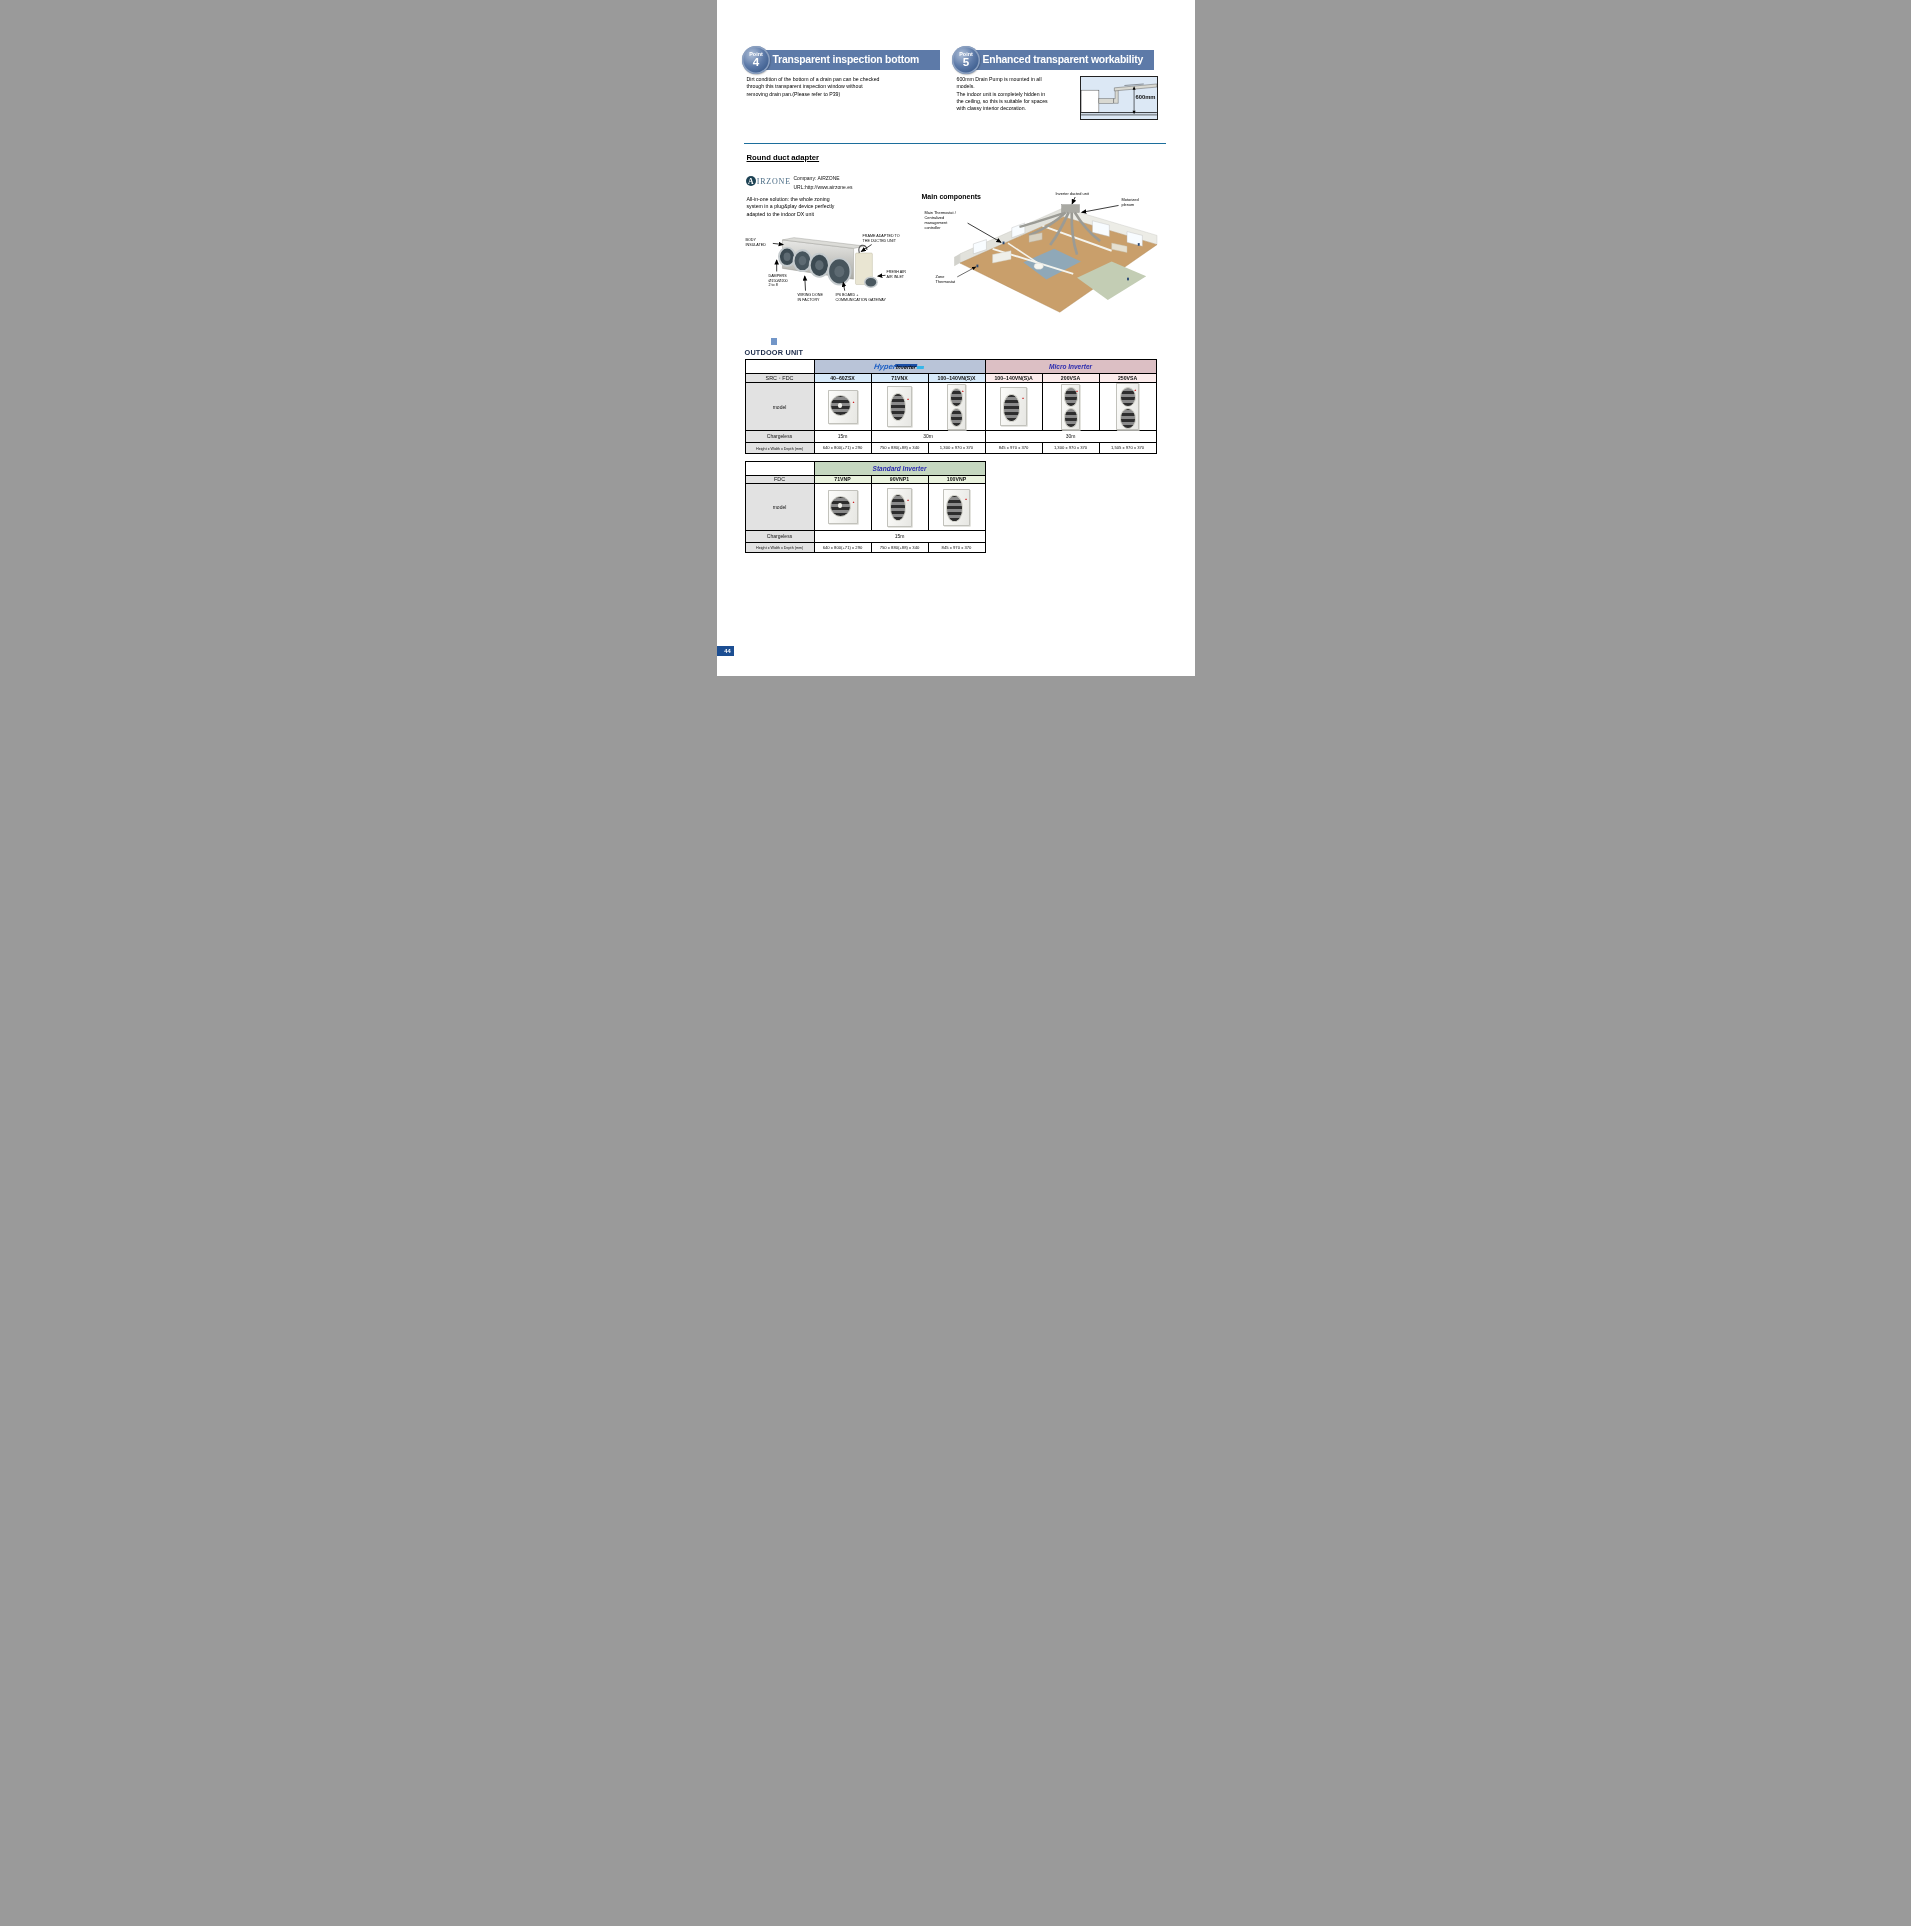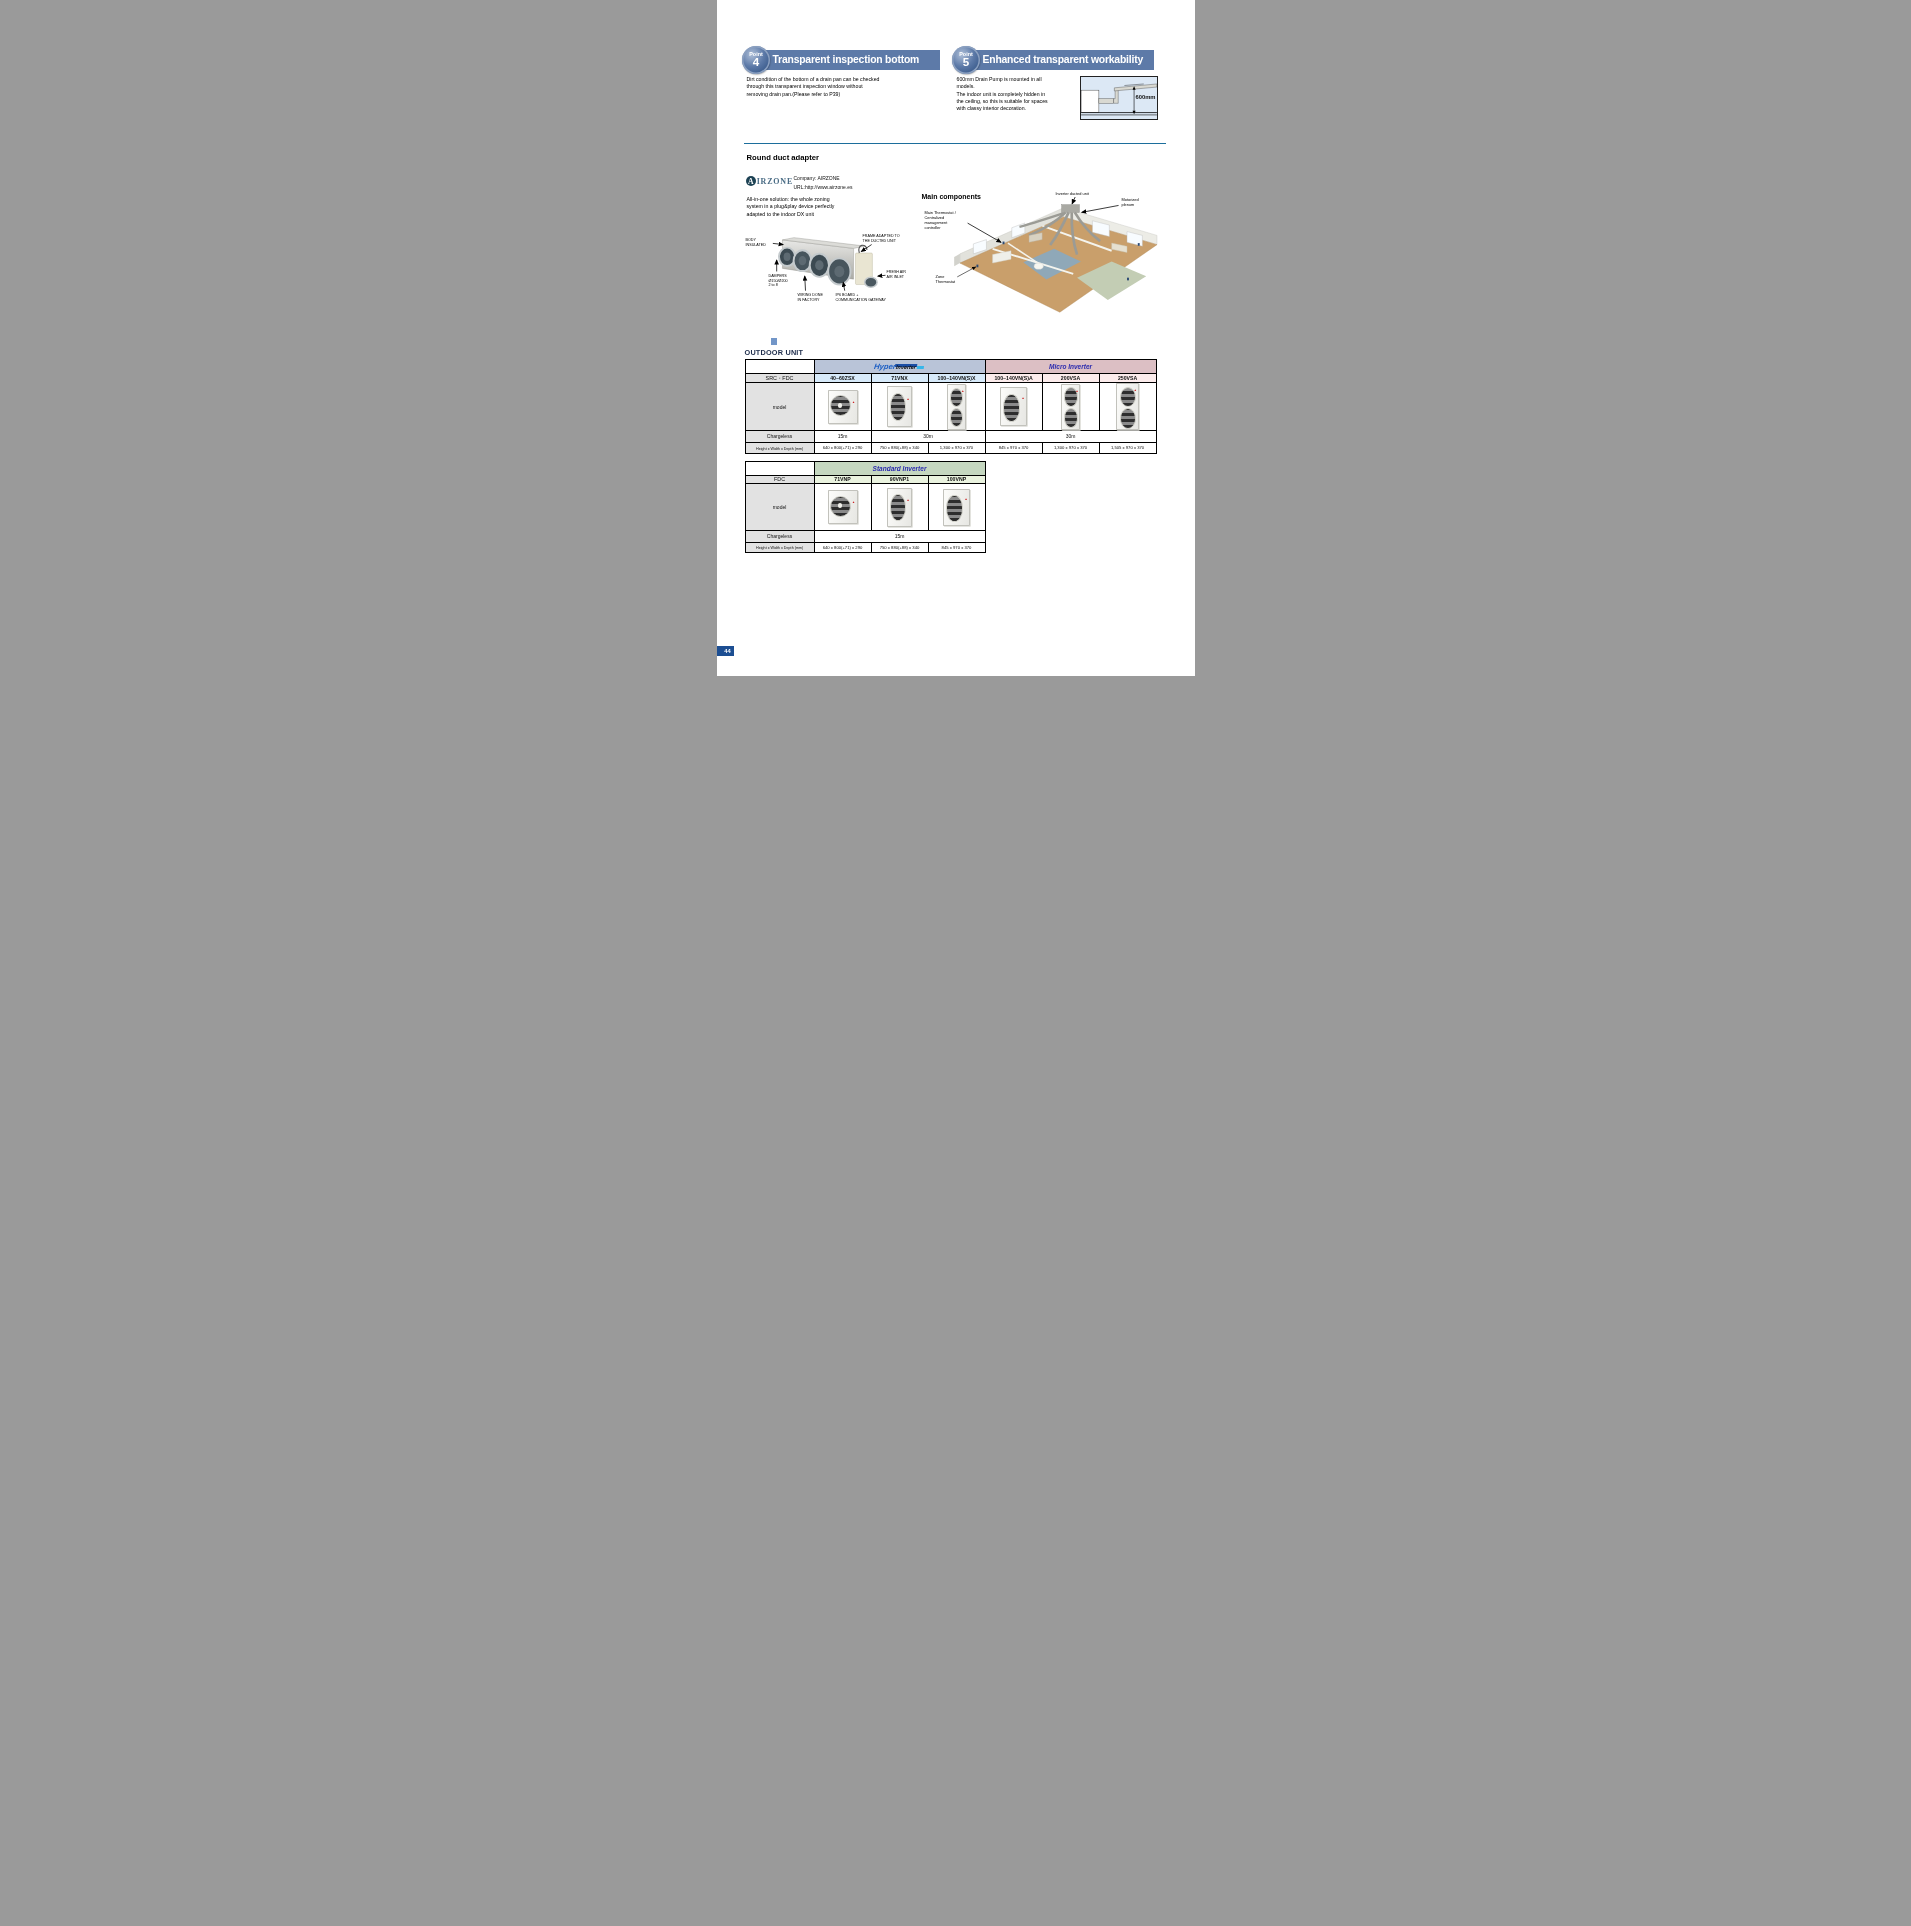--- a/index.html
+++ b/index.html
@@ -19,30 +19,30 @@
   .point-badge .p-word{font-size:5.4px;font-weight:bold;line-height:5px;}
   .point-badge .p-num{font-size:11.6px;font-weight:bold;line-height:10.8px;}
   .body-text{font-size:5.2px;line-height:7.3px;color:#000;}
 
   
   .pump-diagram{position:absolute;left:363px;top:76px;width:76px;height:42px;
       background:#dce8f5;border:0.4px solid #222;}
 
   .divider{position:absolute;left:27px;top:143px;width:422px;height:0.8px;background:#1c6e9c;}
 
-  .h-round{font-size:7.7px;font-weight:bold;color:#000;}
+  .h-round{font-size:7.7px;font-weight:bold;color:#000;text-decoration:underline;}
   .company-line{font-size:5px;line-height:7.3px;}
 
   
   .az-logo{display:flex;align-items:center;}
   .az-circle{width:10.4px;height:10.4px;border-radius:50%;background:#1d4254;color:#fff;
       display:flex;align-items:center;justify-content:center;font-size:7.7px;font-weight:bold;
       font-family:"Liberation Serif", serif;}
   .az-rest{font-family:"Liberation Serif", serif;font-size:8px;letter-spacing:0.8px;
-      color:#4a6c85;margin-left:0.8px;font-weight:bold;}
+      color:#4a6c85;margin-left:0.8px;}
 
   .h-main{font-size:7px;font-weight:bold;color:#000;}
   .small-label{font-size:3.7px;line-height:4.6px;color:#000;}
   .cap-label{font-size:3.9px;line-height:5px;color:#000;}
 
   
   .ou-head{display:flex;align-items:center;gap:3.1px;flex-direction:column;}
   .ou-square{width:5.4px;height:6.5px;background:#7296c8;}
   .ou-title{font-size:7.3px;font-weight:bold;color:#1c2b4a;letter-spacing:0.2px;}
 

